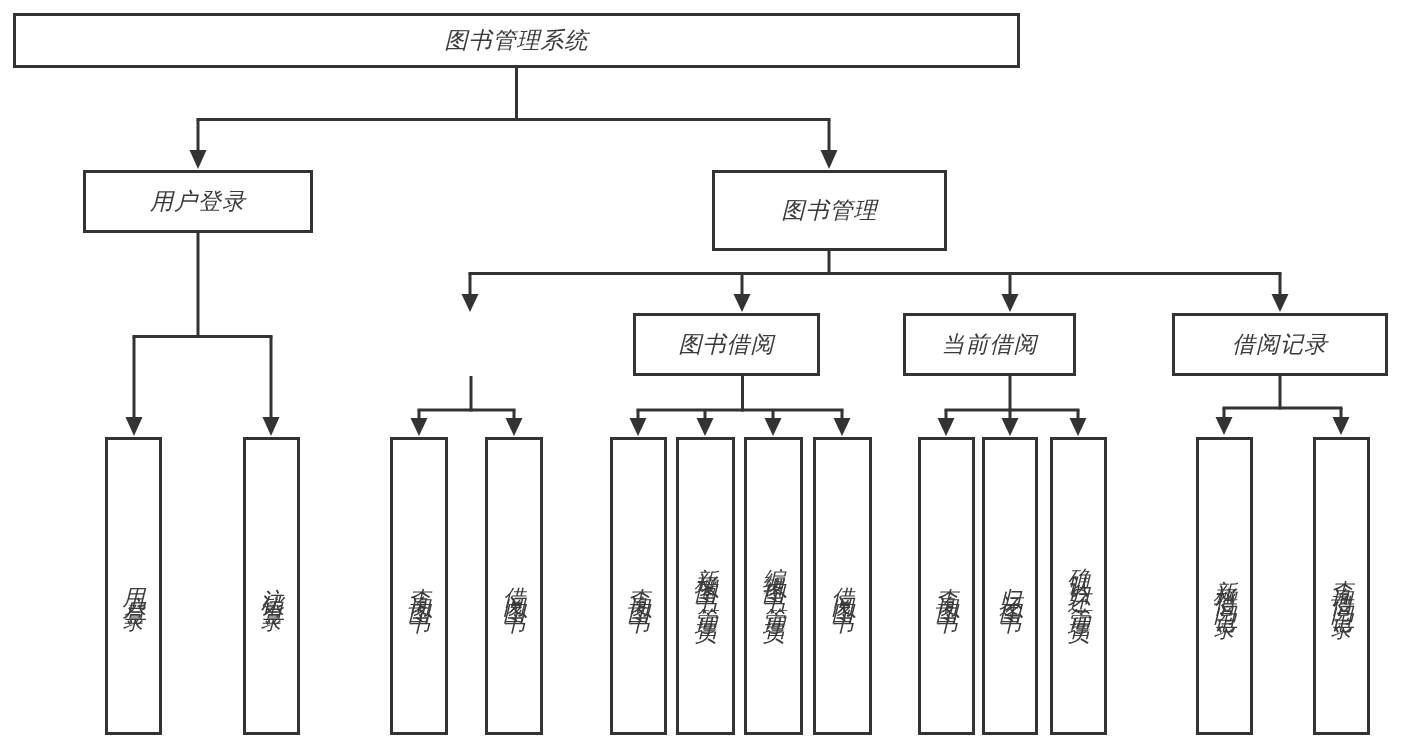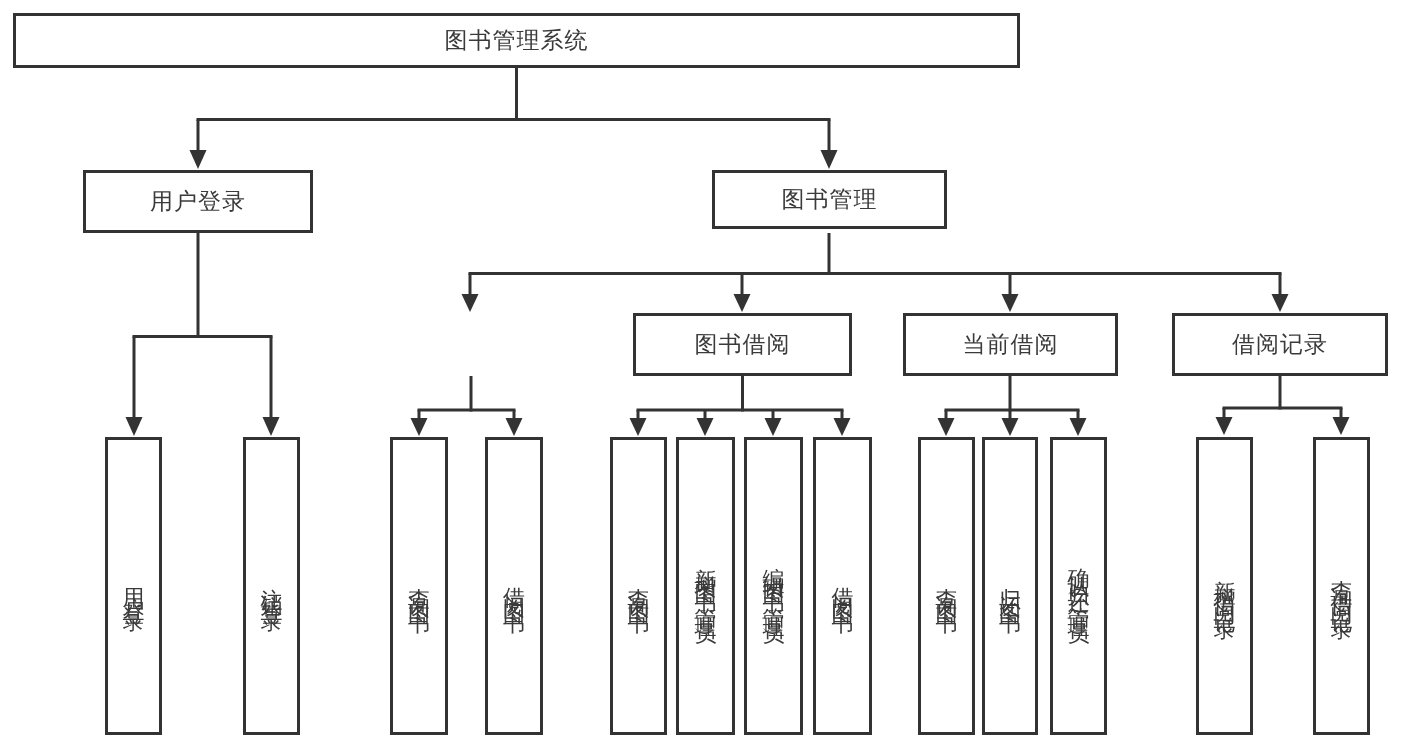--- a/index.html
+++ b/index.html
@@ -10,20 +10,21 @@
   }
   * { margin: 0; padding: 0; box-sizing: border-box; }
   html, body { background: #fff; }
   .stage {
     position: relative;
     width: 1405px;
     height: 747px;
     background: var(--background-color);
     font-family: "Liberation Sans", "DejaVu Sans", sans-serif;
     overflow: hidden;
+    font-style: italic;
   }
   .wires {
     position: absolute;
     left: 0; top: 0;
     width: 1405px; height: 747px;
     z-index: 1;
   }
   .wires path {
     stroke: var(--line-color);
     stroke-width: 3;
@@ -127,24 +128,24 @@
     <path d="M1222.5 408 L1342.5 408"></path>
     <path d="M1224 408 L1224 418"></path>
     <polygon points="1215.5,417 1232.5,417 1224,435"></polygon>
     <path d="M1341 408 L1341 418"></path>
     <polygon points="1332.5,417 1349.5,417 1341,435"></polygon>
   </svg>
 
   <div class="node h-node" style="left:13px;top:13px;width:1007px;height:55px;">图书管理系统</div>
 
   <div class="node h-node" style="left:83px;top:170px;width:230px;height:63px;">用户登录</div>
-  <div class="node h-node" style="left:712px;top:170px;width:235px;height:59px;">图书管理</div>
+  <div class="node h-node" style="left:712px;top:170px;width:235px;height:81px;">图书管理</div>
 
-  <div class="node h-node" style="left:633px;top:313px;width:219px;height:63px;">图书借阅</div>
-  <div class="node h-node" style="left:903px;top:313px;width:215px;height:63px;">当前借阅</div>
+  <div class="node h-node" style="left:633px;top:313px;width:187px;height:63px;">图书借阅</div>
+  <div class="node h-node" style="left:903px;top:313px;width:173px;height:63px;">当前借阅</div>
   <div class="node h-node" style="left:1172px;top:313px;width:216px;height:63px;">借阅记录</div>
 
   <div class="node v-node" style="left:105px;top:437px;width:57px;height:298px;">用户登录</div>
   <div class="node v-node" style="left:243px;top:437px;width:57px;height:298px;">注销登录</div>
 
   <div class="node v-node" style="left:390px;top:437px;width:58px;height:298px;">查询图书</div>
   <div class="node v-node" style="left:485px;top:437px;width:58px;height:298px;">借阅图书</div>
 
   <div class="node v-node" style="left:610px;top:437px;width:57px;height:298px;">查询图书</div>
   <div class="node v-node" style="left:676px;top:437px;width:59px;height:298px;">新增图书（管理员）</div>

